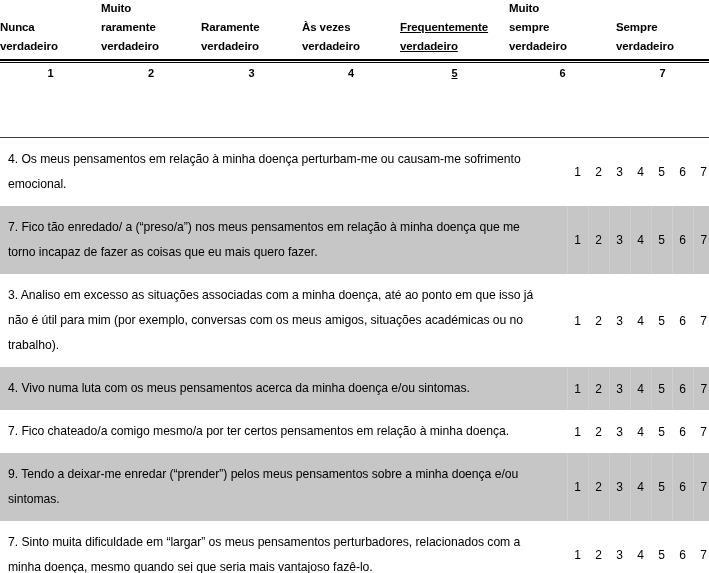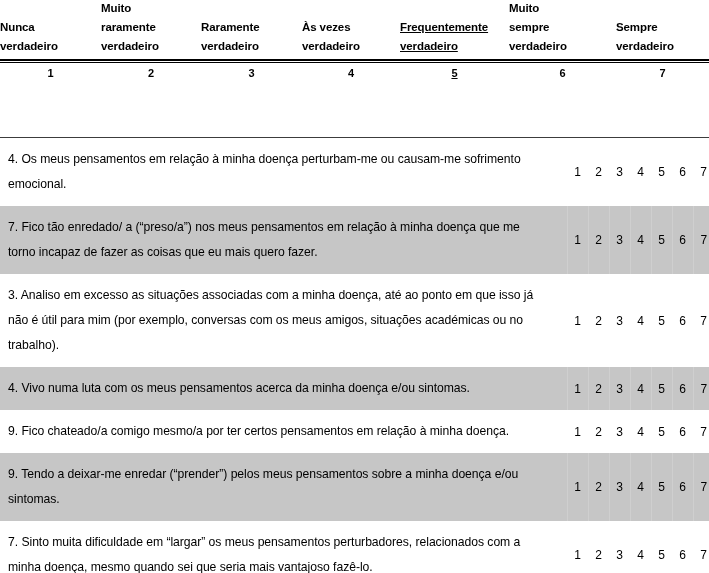--- a/index.html
+++ b/index.html
@@ -215,21 +215,21 @@
         <td class="rating-cell first">1</td>
         <td class="rating-cell">2</td>
         <td class="rating-cell">3</td>
         <td class="rating-cell">4</td>
         <td class="rating-cell">5</td>
         <td class="rating-cell">6</td>
         <td class="rating-cell">7</td>
       </tr>
 
       <tr class="plain">
-        <td class="item-text">9. Fico chateado/a comigo mesmo/a por ter certos pensamentos em relação à minha doença.</td>
+        <td class="item-text">7. Fico chateado/a comigo mesmo/a por ter certos pensamentos em relação à minha doença.</td>
         <td class="spacer-cell"></td>
         <td class="rating-cell first">1</td>
         <td class="rating-cell">2</td>
         <td class="rating-cell">3</td>
         <td class="rating-cell">4</td>
         <td class="rating-cell">5</td>
         <td class="rating-cell">6</td>
         <td class="rating-cell">7</td>
       </tr>
 

